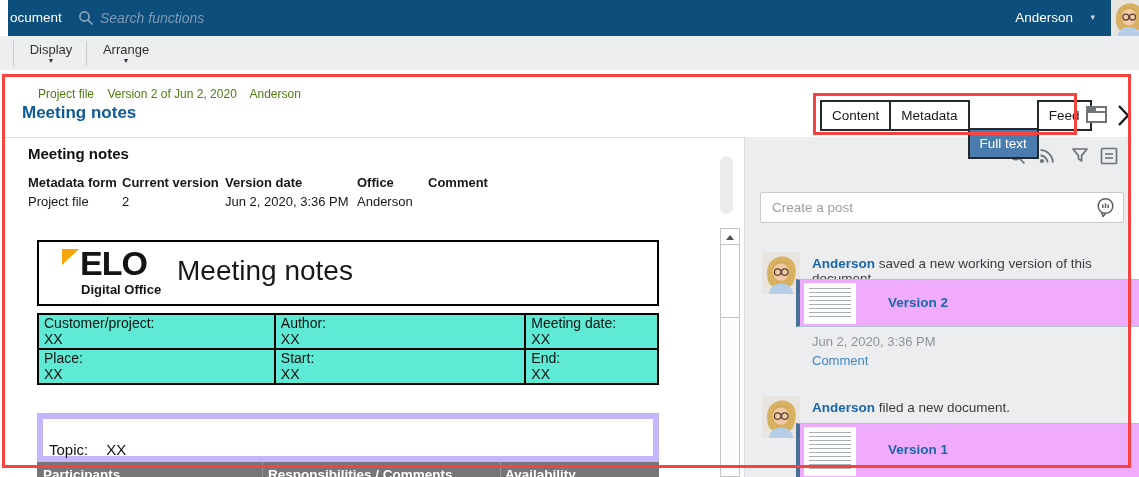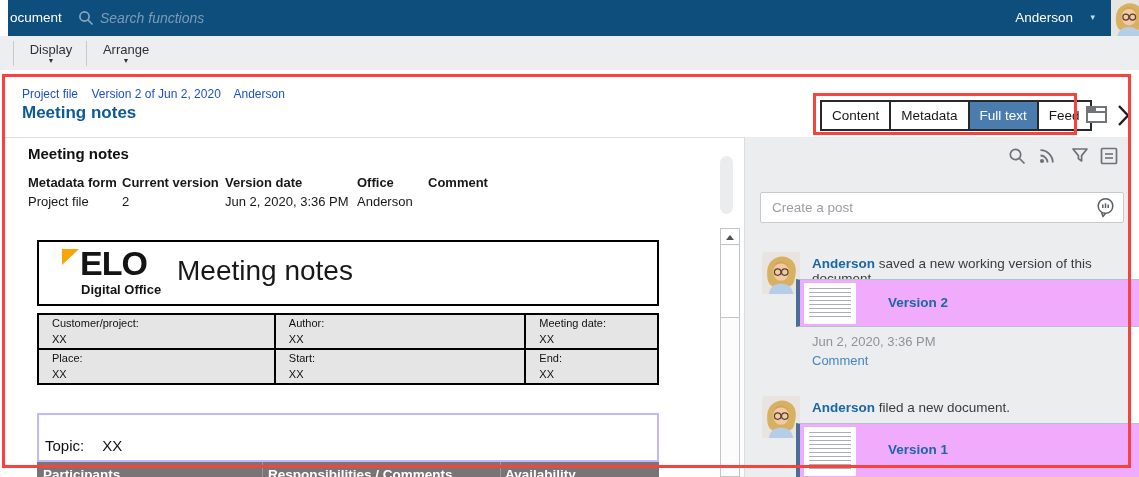--- a/index.html
+++ b/index.html
@@ -21,29 +21,29 @@
 
   
   .toolbar { position:absolute; left:0; top:36px; width:1139px; height:34px; background:#edeef0; }
   .tool-sep { position:absolute; top:5px; width:1px; height:25px; background:#c7c9cb; }
   .tool-btn { position:absolute; top:0; height:34px; text-align:center; cursor:pointer; }
   .tool-btn .lbl { display:block; font-size:13px; color:#2f3133; margin-top:6px; }
   .tool-btn .car { display:block; font-size:7px; color:#2f3133; line-height:8px; }
 
   
   .content-bg { position:absolute; left:0; top:70px; width:1139px; height:407px; background:#fff; }
-  .breadcrumb { position:absolute; left:22px; top:87px; font-size:12px; color:#1d4ed8;text-align:right; }
+  .breadcrumb { position:absolute; left:38px; top:87px; font-size:12px; color:#4d7c0f;text-align:right; }
   .breadcrumb span { margin-right:10px; }
   .doc-title { position:absolute; left:22px; top:103px; font-size:17px; font-weight:bold; color:#0c5a96; }
 
   .tabs { position:absolute; left:820px; top:100px; display:flex; }
   .tab { height:31px; line-height:27px; padding:0 10px; background:#fff; border:2px solid #26292c;
          font-size:13.5px; color:#16181a; margin-left:-2px; cursor:pointer; white-space:nowrap; }
   .tab:first-child { margin-left:0; }
-  .tab.active { background:#4a7dad; color:#fff; z-index:2; position:relative; }
+  .tab.active { background:#4a7dad; color:#fff; z-index:2; position:relative;margin-top:28px; }
 
   .panel-toggle { position:absolute; left:1086px; top:106px; cursor:pointer; }
   .hdr-chevron { position:absolute; left:1117px; top:104px; cursor:pointer; }
   .hdr-sep { position:absolute; left:3px; top:137px; width:1128px; height:1px; background:#dcdddf; }
 
   
   .ft-heading { position:absolute; left:28px; top:145px; font-size:15px; font-weight:bold; color:#0f1012; }
   .mh { position:absolute; top:175px; font-size:13px; font-weight:bold; color:#17181a; }
   .mv { position:absolute; top:194px; font-size:13px; color:#17181a; }
 
@@ -53,25 +53,25 @@
   .preview { position:absolute; left:37px; top:240px; width:622px; }
   .pv-box1 { position:relative; width:622px; height:66px; border:2px solid #000; background:#fff; }
   .elo-tri { position:absolute; left:23px; top:7px; width:17px; height:16px; background:#f6a50a;
              clip-path:polygon(0 0,100% 0,0 100%); }
   .elo-word { position:absolute; left:41px; top:3px; font-size:34px; font-weight:800;
               letter-spacing:-1px; color:#141414; line-height:36px; }
   .elo-sub { position:absolute; left:42px; top:40px; font-size:13px; font-weight:bold; color:#141414; }
   .pv-title { position:absolute; left:138px; top:13px; font-size:28px; color:#17181a; }
 
   .pv-table { position:absolute; left:0; top:73px; width:622px; border-collapse:collapse; table-layout:fixed; }
-  .pv-table td { border:2px solid #000; height:33px; vertical-align:top; padding:1px 13px;
-                 font-size:11px; line-height:15.5px; color:#111; background:#e5e5e5; }
+  .pv-table td { border:2px solid #000; height:33px; vertical-align:top; padding:1px 5px;
+                 font-size:14px; line-height:15.5px; color:#111; background:#5eead4; }
   .pv-table .c1 { width:225px; } .pv-table .c2 { width:238px; } .pv-table .c3 { width:126px; }
 
-  .pv-topic { position:absolute; left:0; top:173px; width:622px; height:49px; border:2px solid #c4b5fd;
+  .pv-topic { position:absolute; left:0; top:173px; width:622px; height:49px; border:6px solid #c4b5fd;
               background:#fff; font-size:15px; color:#111; }
   .pv-topic .inner { position:absolute; left:6px; top:22px; }
   .pv-topic .tv { margin-left:18px; }
 
   .pv-parts { position:absolute; left:0; top:222px; width:622px; height:26px; background:#767676; }
   .pv-parts span { position:absolute; top:5px; font-size:13.5px; font-weight:bold; color:#fff; }
   .pv-parts .psep { position:absolute; top:0; width:1px; height:26px; background:#999; }
 
   
   .sb-track { position:absolute; left:720px; top:228px; width:20px; height:249px;

